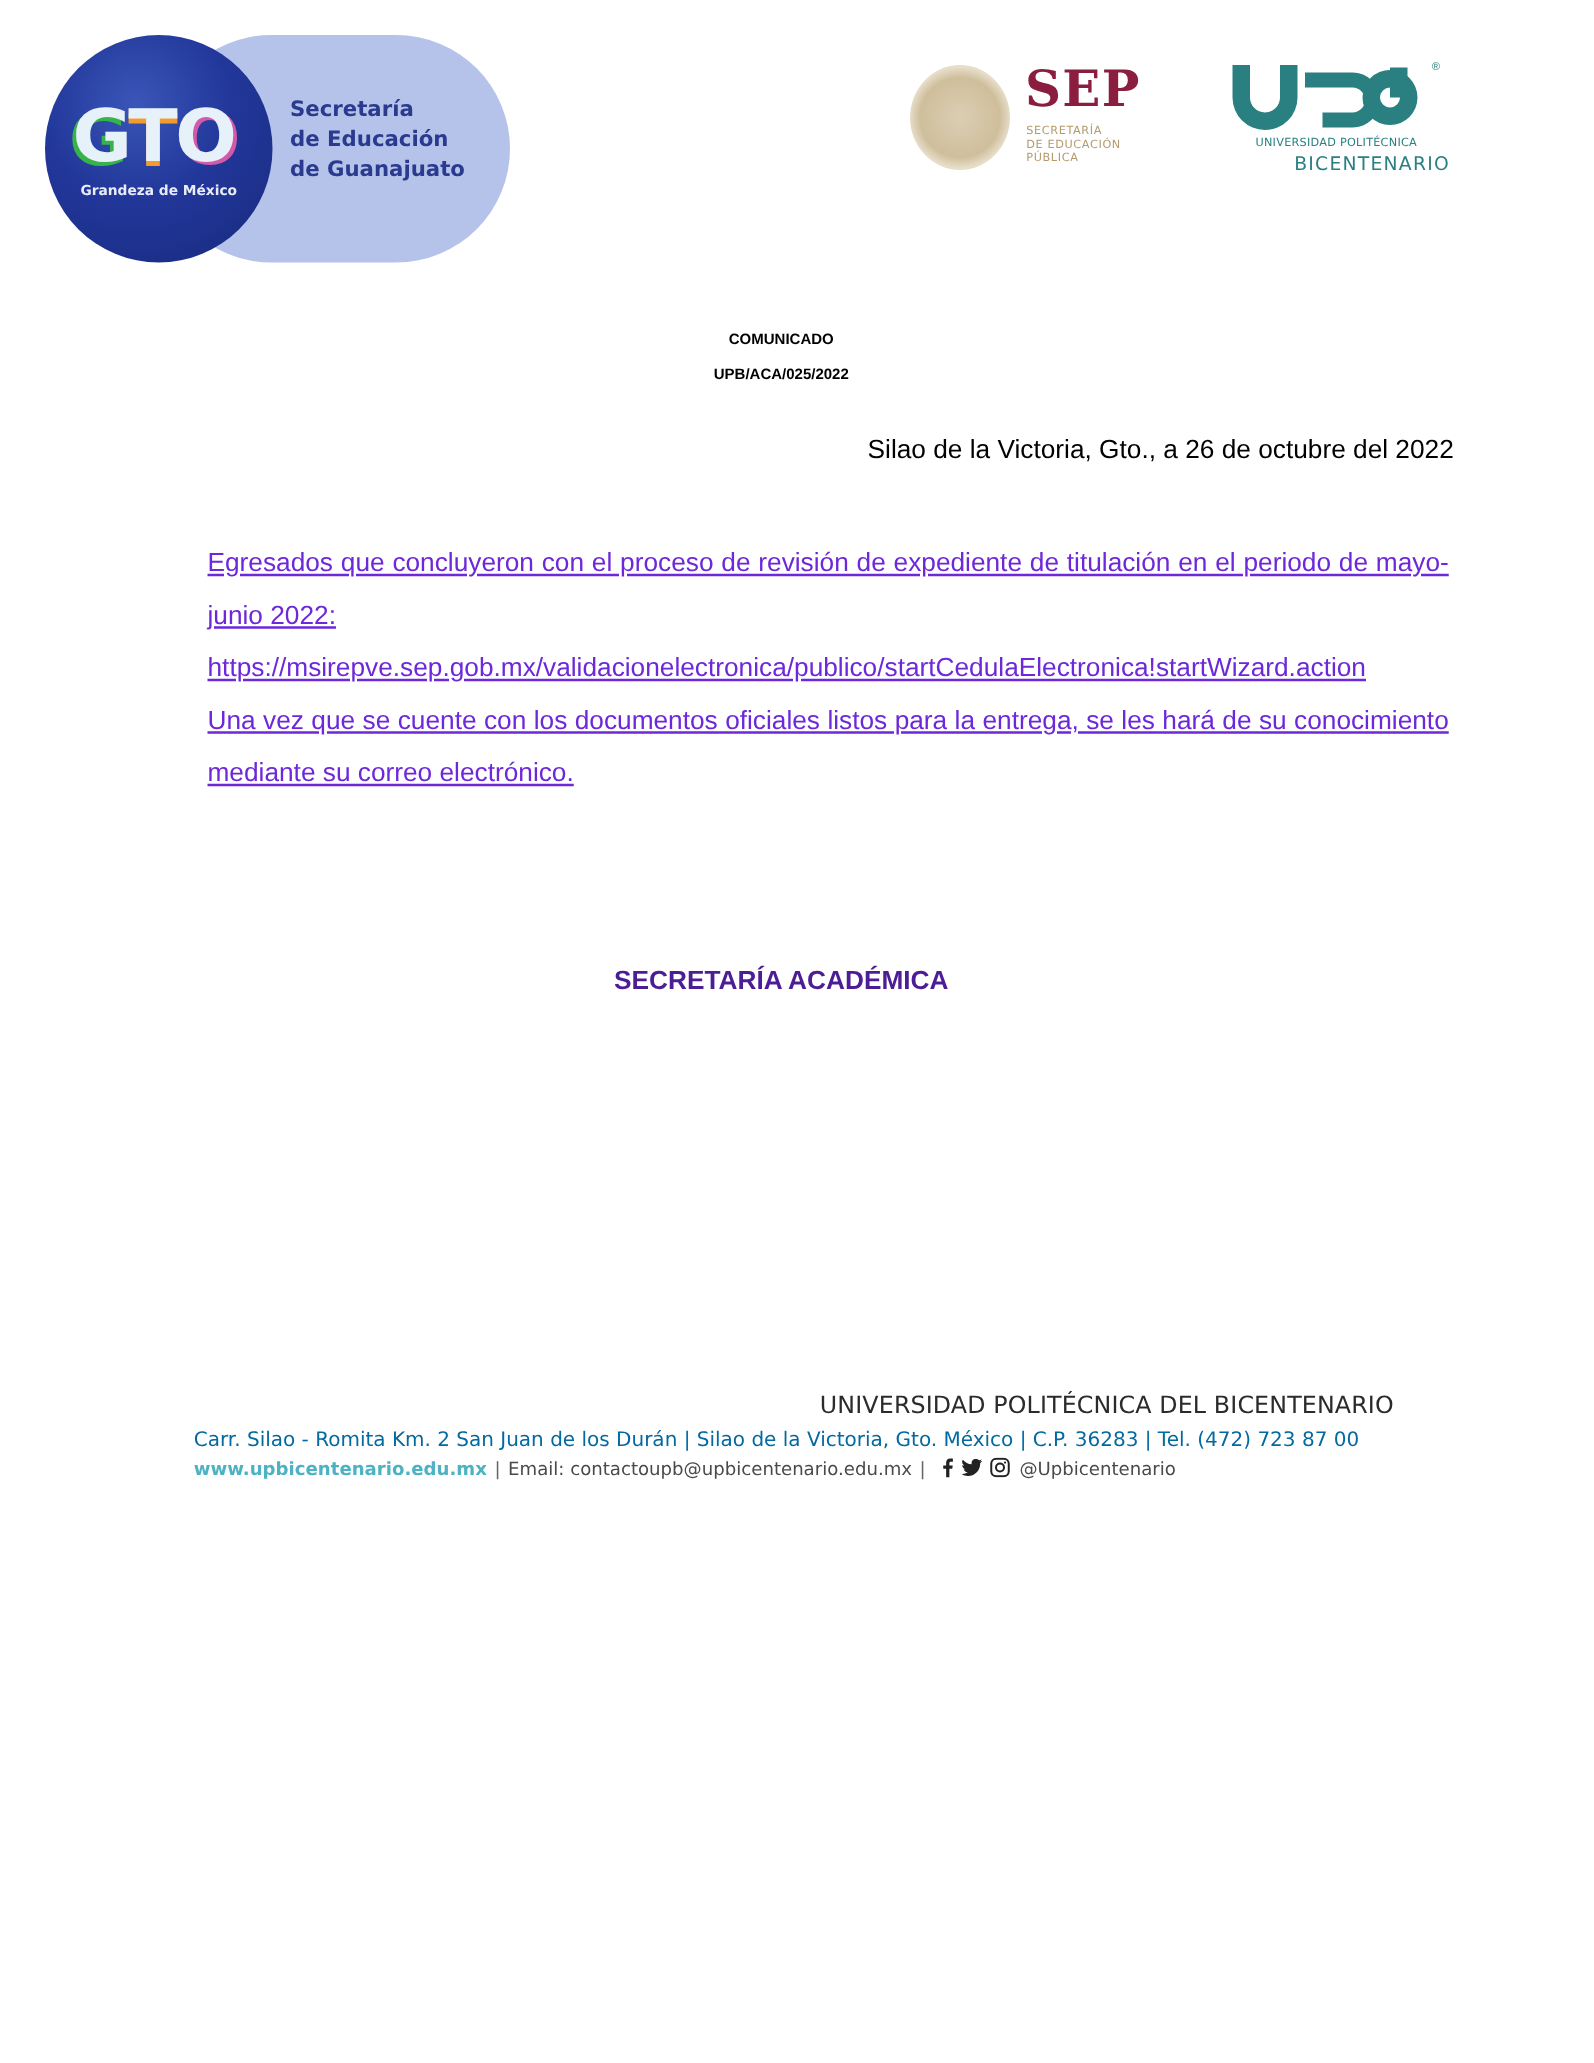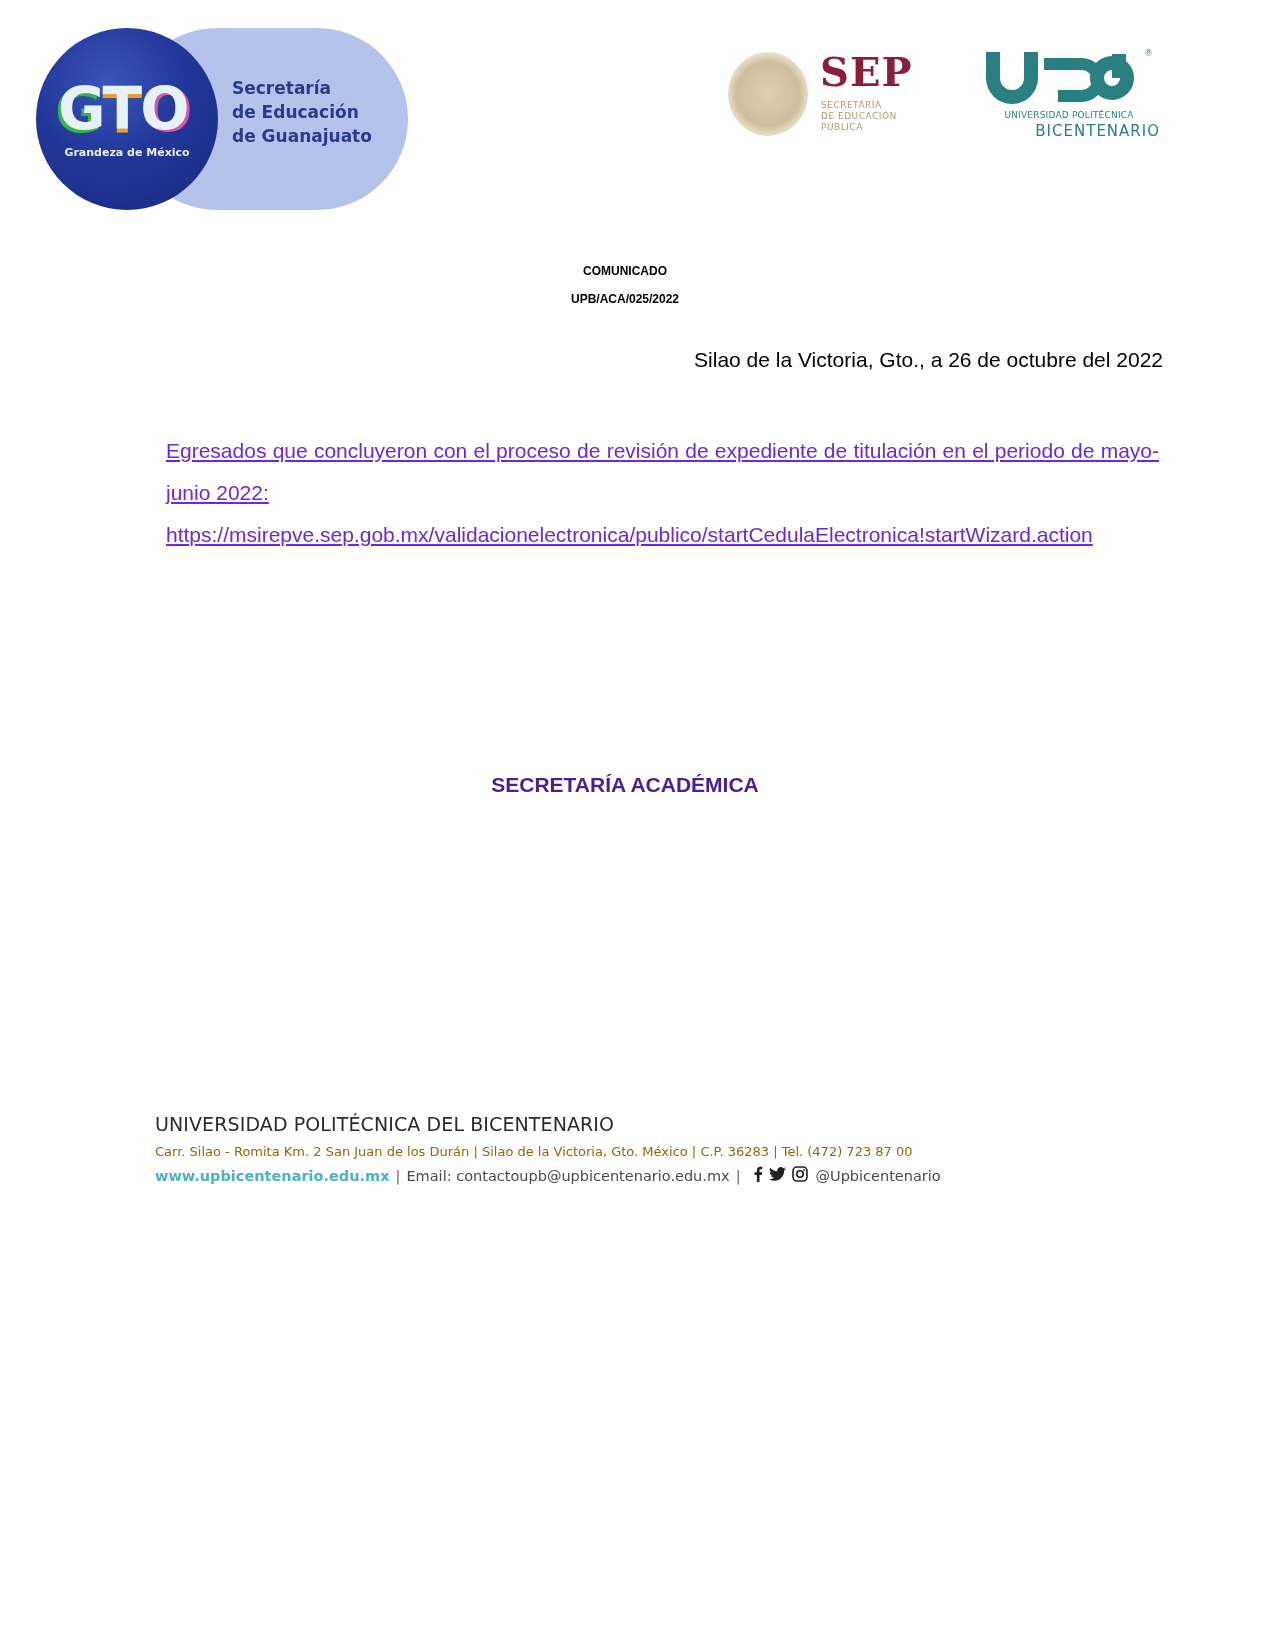--- a/index.html
+++ b/index.html
@@ -36,22 +36,22 @@
     .doc-title.t1 { top: 264px; }
     .doc-title.t2 { top: 292px; }
     .doc-date { position: absolute; right: 112px; top: 348px; font-size: 21px; color: #000; }
     .doc-body { position: absolute; left: 166px; width: 993px; top: 430px; font-size: 21px; line-height: 42px; color: #6d28d9; text-align: justify; text-decoration: underline; }
     .doc-body p { margin: 0; }
     .doc-body .url { text-align: left; word-break: break-all; }
     .doc-sign { position: absolute; left: 0; width: 1250px; text-align: center; top: 773px; font-weight: bold; font-size: 21px; color: #4c1d95; }
 
     
     .footer { position: absolute; left: 155px; top: 1112px; width: 960px; }
-    .footer-name { font-family: "DejaVu Sans", sans-serif; font-size: 19px; color: #2b2b2b; letter-spacing: 0.1px; margin: 0; line-height: 24px; }
-    .footer-addr { font-family: "DejaVu Sans", sans-serif; font-size: 13px; color: #a16207; margin-top: 6px; line-height: 20px; white-space: nowrap; }
+    .footer-name { font-family: "DejaVu Sans", sans-serif; font-size: 19px; color: #2b2b2b; letter-spacing: 0.1px; margin: 0; line-height: 24px; text-align: right; }
+    .footer-addr { font-family: "DejaVu Sans", sans-serif; font-size: 16px; color: #0369a1; margin-top: 6px; line-height: 20px; white-space: nowrap; }
     .footer-contact { font-family: "DejaVu Sans", sans-serif; font-size: 14.5px; color: #4a4a4a; margin-top: 4px; line-height: 20px; white-space: nowrap; display: flex; align-items: flex-start; }
     .footer-web { color: #4db3c2; font-weight: bold; }
     .sep { margin: 0 6px; color: #666; }
     .social { display: inline-flex; align-items: center; gap: 6px; margin: 0 8px 0 6px; }
     .social svg { display: block; }
   </style>
 </head>
 <body>
 
 <div class="gto-logo">
@@ -89,20 +89,21 @@
   <div class="upb-line2">BICENTENARIO</div>
 </div>
 
 <div class="doc-title t1">COMUNICADO</div>
 <div class="doc-title t2">UPB/ACA/025/2022</div>
 <div class="doc-date">Silao de la Victoria, Gto., a 26 de octubre del 2022</div>
 
 <div class="doc-body">
   <p>Egresados que concluyeron con el proceso de revisión de expediente de titulación en el periodo de mayo-junio 2022:</p>
   <p class="url">https://msirepve.sep.gob.mx/validacionelectronica/publico/startCedulaElectronica!startWizard.action</p>
+  <p>Una vez que se cuente con los documentos oficiales listos para la entrega, se les hará de su conocimiento mediante su correo electrónico.</p>
 </div>
 
 <div class="doc-sign">SECRETARÍA ACADÉMICA</div>
 
 <div class="footer">
   <p class="footer-name">UNIVERSIDAD POLITÉCNICA DEL BICENTENARIO</p>
   <div class="footer-addr">Carr. Silao - Romita Km. 2 San Juan de los Durán | Silao de la Victoria, Gto. México | C.P. 36283 | Tel. (472) 723 87 00</div>
   <div class="footer-contact">
     <span class="footer-web">www.upbicentenario.edu.mx</span>
     <span class="sep">|</span>

